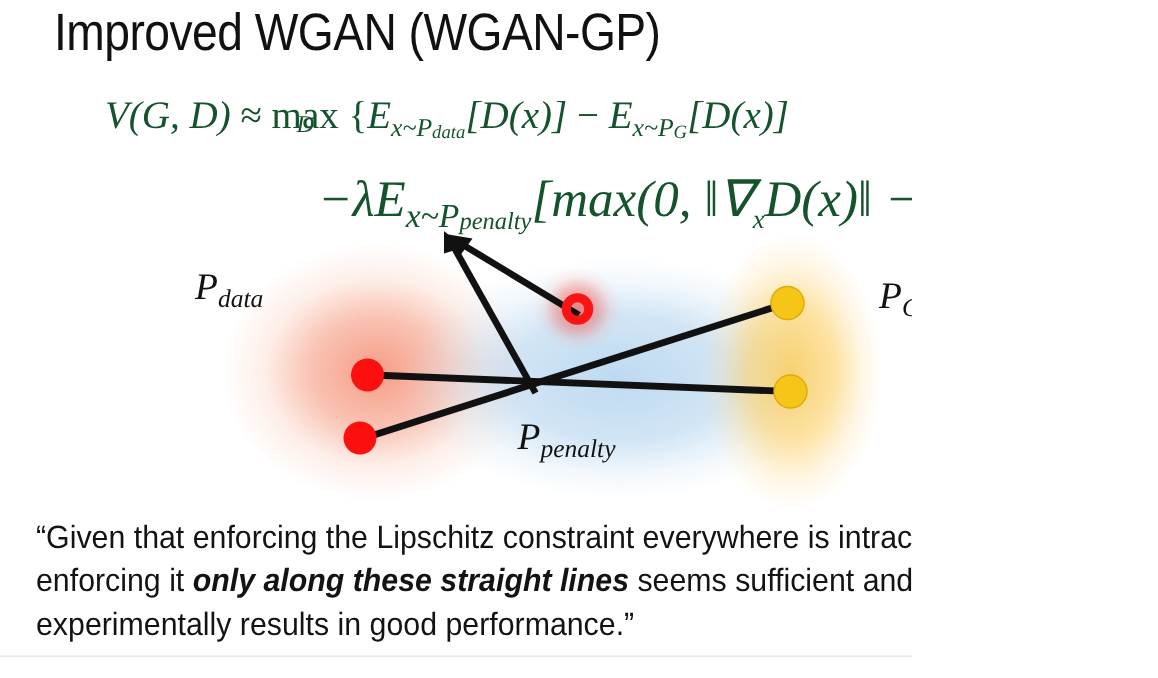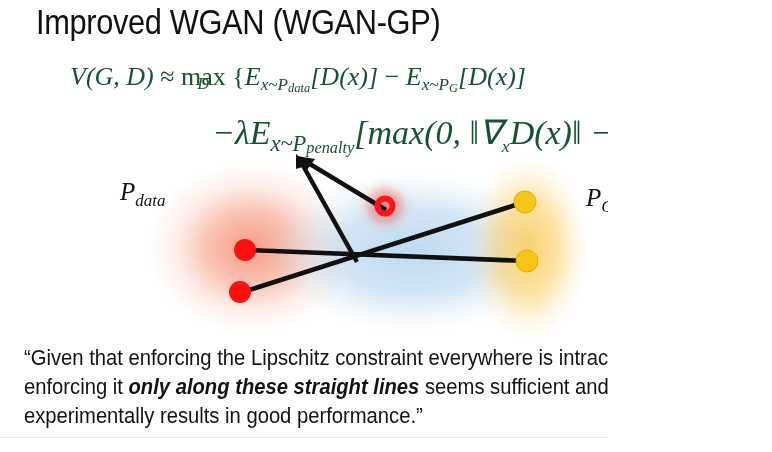--- a/index.html
+++ b/index.html
@@ -106,21 +106,21 @@
     font-family: "Liberation Serif", serif;
     font-style: italic;
     font-size: 25px;
     color: #121212;
     white-space: nowrap;
   }
   .dlabel .sub {
     font-size: 0.68em;
     vertical-align: -0.34em;
   }
-  #label-pdata   { left: 120px; top: 178px; }
+  #label-pdata   { left: 130px; top: 178px; }
   #label-ppenalty{ left: 345px; top: 278px; }
   #label-pg      { left: 586px; top: 184px; }
 
   
   #quote {
     position: absolute;
     left: 24px;
     top: 344px;
     width: 726px;
     font-family: "Liberation Sans", sans-serif;
@@ -192,20 +192,23 @@
 
       <circle cx="525" cy="52" r="11" fill="#f5c518" stroke="#e0ab0a" stroke-width="1"></circle>
       <circle cx="527" cy="111" r="11" fill="#f5c518" stroke="#e0ab0a" stroke-width="1"></circle>
 
       <circle cx="385" cy="56" r="7.5" fill="none" stroke="#fa1414" stroke-width="6"></circle>
     </svg>
 
     <div class="dlabel" id="label-pdata" style="top:28px;">
       <span>P</span><span class="sub">data</span>
     </div>
+    <div class="dlabel" id="label-ppenalty" style="top:128px;">
+      <span>P</span><span class="sub">penalty</span>
+    </div>
     <div class="dlabel" id="label-pg" style="top:34px;">
       <span>P</span><span class="sub">G</span>
     </div>
   </div>
 
   <div id="quote"><span>“Given that enforcing the Lipschitz constraint everywhere is intractable, enforcing it </span><b>only along these straight lines</b><span> seems sufficient and experimentally results in good performance.”</span></div>
 
   <div id="bottom-rule"></div>
 </div>
 

